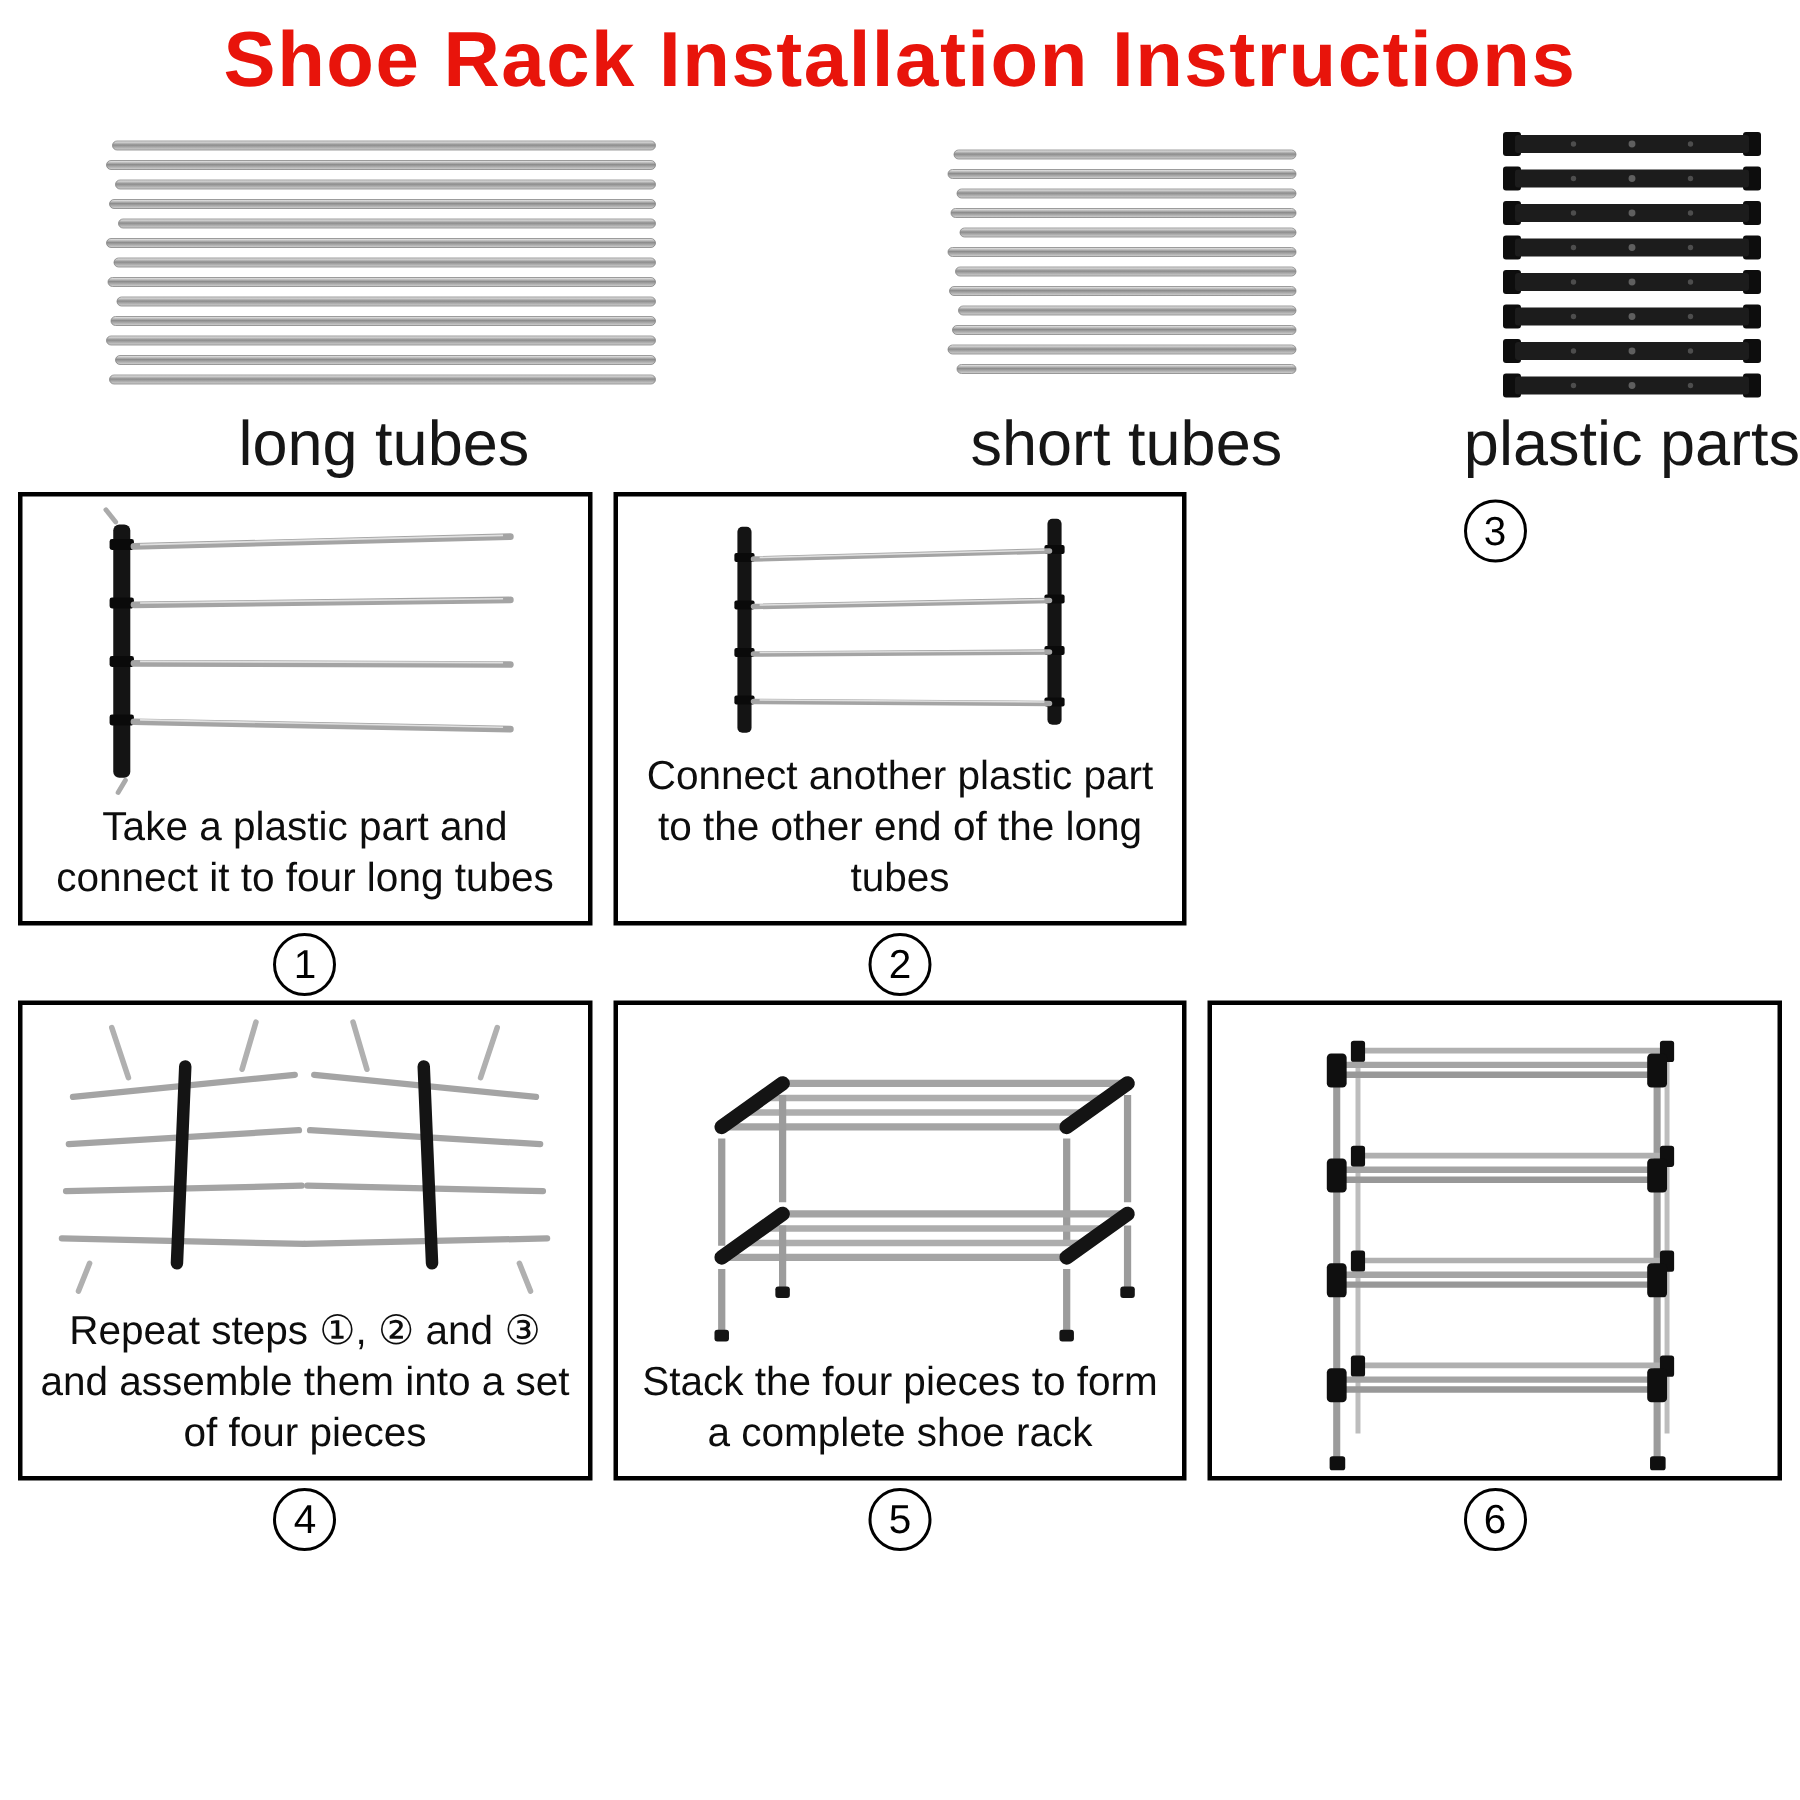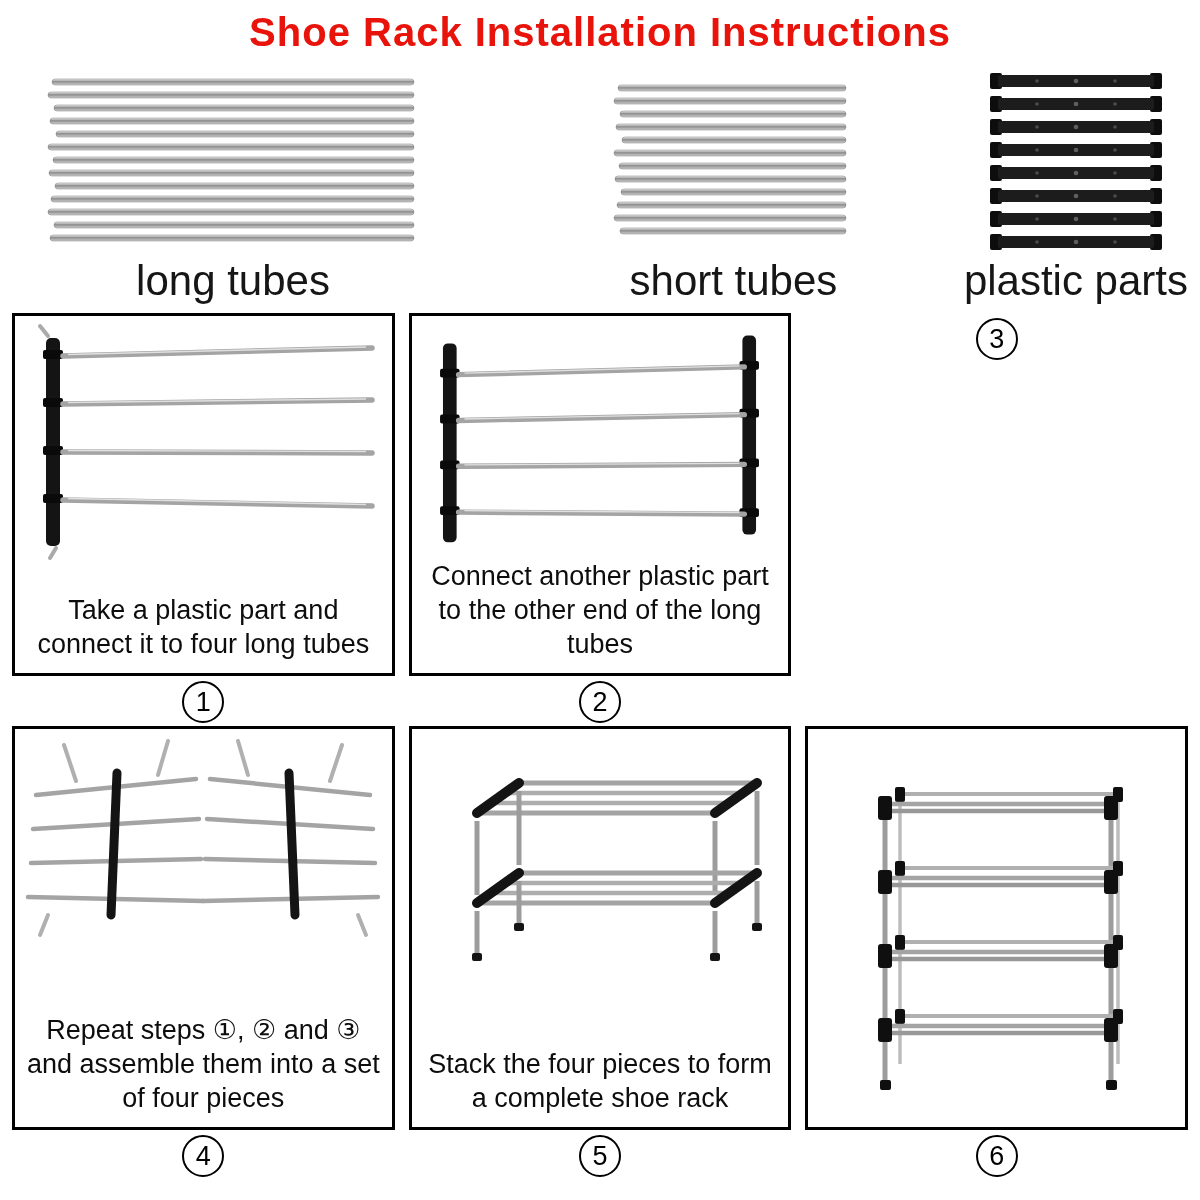--- a/index.html
+++ b/index.html
@@ -1,31 +1,31 @@
 <!DOCTYPE html>
 <html><head>
 <meta charset="utf-8">
 <style>
   *{box-sizing:border-box}
   html,body{margin:0;padding:0;background:#fff}
   body{font-family:"Liberation Sans","DejaVu Sans",sans-serif;color:#111}
   .page{width:1200px;height:1200px;position:relative;overflow:hidden;background:#fff}
-  .title{margin:10px 0 0;text-align:center;font-size:40px;font-weight:bold;color:#e8140b;letter-spacing:1px}
-  .parts-row{display:flex;align-items:flex-start;justify-content:space-between;padding:12px 12px 0 38px}
+  .title{margin:10px 0 0;text-align:center;font-size:52px;font-weight:bold;color:#e8140b;letter-spacing:1px}
+  .parts-row{display:flex;align-items:flex-start;justify-content:flex-end;padding:12px 0 0 38px}
   .part{display:flex;flex-direction:column;align-items:center;margin:0}
   .part + .part{margin-left:0}
   .part-mid{margin-left:100px !important}
   .part-right{margin-left:175px !important}
   .part-fig{height:188px;display:flex;align-items:center;justify-content:center}
   .part-label{font-size:42px;color:#161616;margin-top:2px}
   .steps-grid{display:grid;grid-template-columns:repeat(3,1fr);column-gap:14px;row-gap:0;padding:8px 12px 0}
   .step{display:flex;flex-direction:column;align-items:center}
   .step-box{width:100%;border:3px solid #000;background:#fff;display:flex;flex-direction:column;align-items:center;justify-content:space-between;padding-top:4px}
-  .row1 .step-box{height:363px}
-  .row2 .step-box{height:404px}
+  .row1 .step-box{height:289px}
+  .row2 .step-box{height:320px}
   .step-box.no-caption{justify-content:center}
   .caption{margin:0;padding:0 8px 12px;font-size:27px;line-height:1.26;text-align:center;color:#0d0d0d}
   .circle-num{width:42px;height:42px;border:2.5px solid #000;border-radius:50%;display:flex;align-items:center;justify-content:center;font-size:27px;color:#000;margin:5px 0 3px;background:#fff}
 </style>
 </head>
 <body>
 
 <div class="page">
 
   <h1 class="title">Shoe Rack Installation Instructions</h1>

